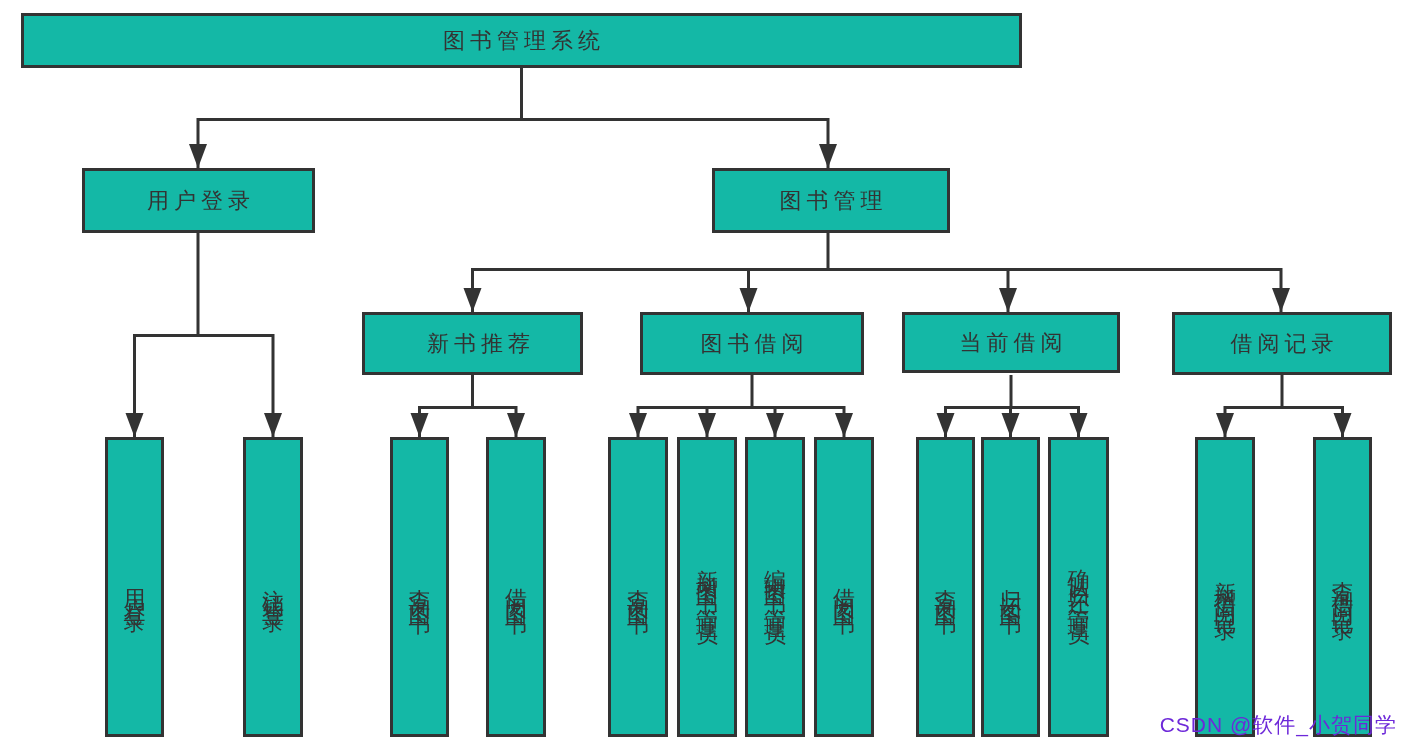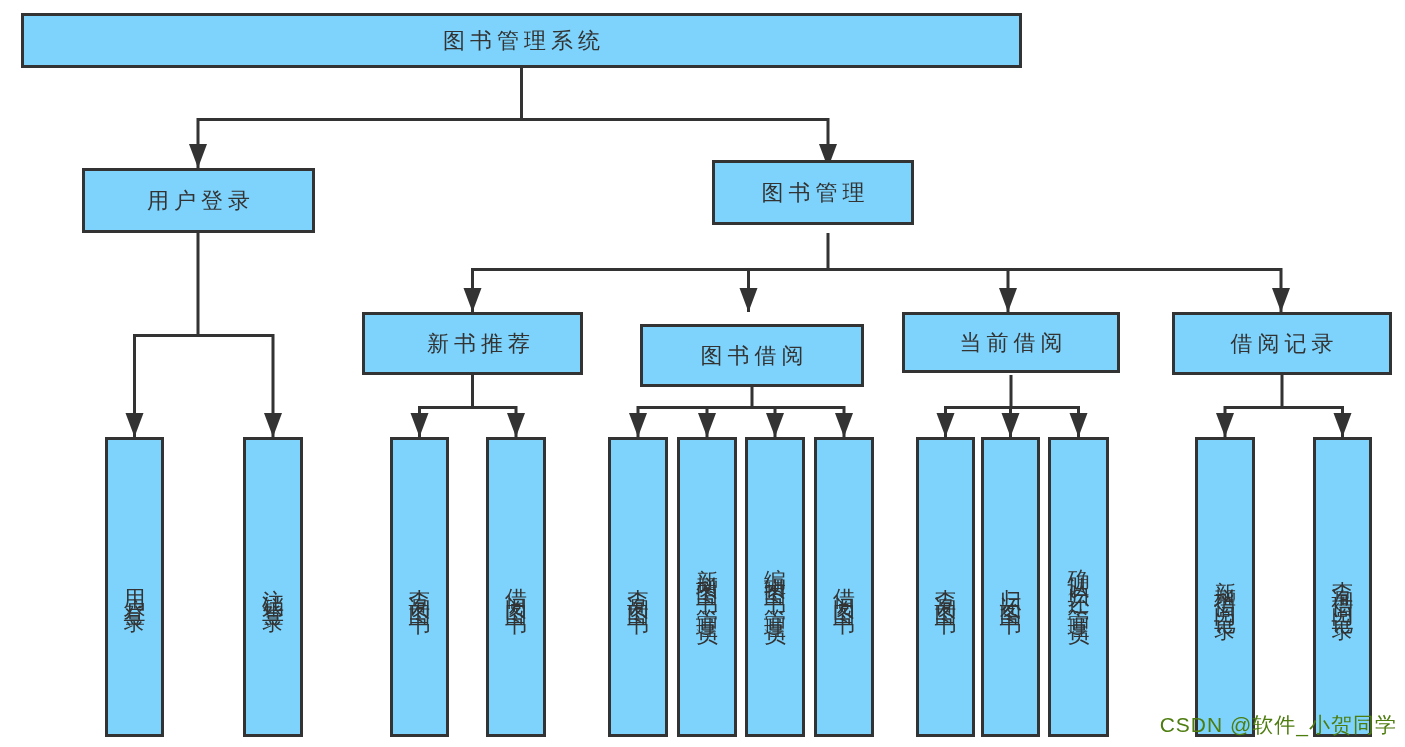--- a/index.html
+++ b/index.html
@@ -18,21 +18,21 @@
   #connectors {
     position: absolute;
     left: 0;
     top: 0;
     z-index: 0;
   }
   .node {
     position: absolute;
     box-sizing: border-box;
     border: 3px solid #333333;
-    background: #7dd3fc;
+    background: #14b8a6;
     color: #333333;
     display: flex;
     align-items: center;
     justify-content: center;
     z-index: 1;
   }
   .node.h {
     font-size: 22px;
     letter-spacing: 5px;
     text-indent: 5px;
@@ -41,23 +41,23 @@
   .node.v {
     font-size: 22px;
     writing-mode: vertical-rl;
     text-orientation: mixed;
     letter-spacing: 8px;
     line-height: 1;
   }
   
   #n-root           { left: 21px;  top: 13px;  width: 1001px; height: 55px; }
   #n-user-login     { left: 82px;  top: 168px; width: 233px;  height: 65px; }
-  #n-book-mgmt      { left: 712px; top: 160px; width: 202px;  height: 65px; font-family: Liberation Mono, monospace; }
+  #n-book-mgmt      { left: 712px; top: 168px; width: 238px;  height: 65px; font-family: Liberation Mono, monospace; }
   #n-new-book-rec   { left: 362px; top: 312px; width: 221px;  height: 63px; padding-left: 12px; }
-  #n-book-borrow    { left: 640px; top: 312px; width: 224px;  height: 63px; margin-top: 12px; }
+  #n-book-borrow    { left: 640px; top: 312px; width: 224px;  height: 63px; }
   #n-current-borrow { left: 902px; top: 312px; width: 218px;  height: 61px; }
   #n-borrow-record  { left: 1172px;top: 312px; width: 220px;  height: 63px; }
 
   .leaf { top: 437px; height: 300px; }
   #l-a1 { left: 105px;  width: 59px; }
   #l-a2 { left: 243px;  width: 60px; }
   #l-b1 { left: 390px;  width: 59px; }
   #l-b2 { left: 486px;  width: 60px; }
   #l-c1 { left: 608px;  width: 60px; }
   #l-c2 { left: 677px;  width: 60px; }
@@ -67,21 +67,21 @@
   #l-d2 { left: 981px;  width: 59px; }
   #l-d3 { left: 1048px; width: 61px; }
   #l-e1 { left: 1195px; width: 60px; }
   #l-e2 { left: 1313px; width: 59px; }
 
   #watermark {
     position: absolute;
     right: 8px;
     bottom: 8px;
     font-size: 21px;
-    color: #4d7c0f;
+    color: #6d28d9;
     letter-spacing: 1px;
     z-index: 2;
     white-space: nowrap;
   }
 </style>
 </head>
 <body>
 
 <div id="canvas">
 

